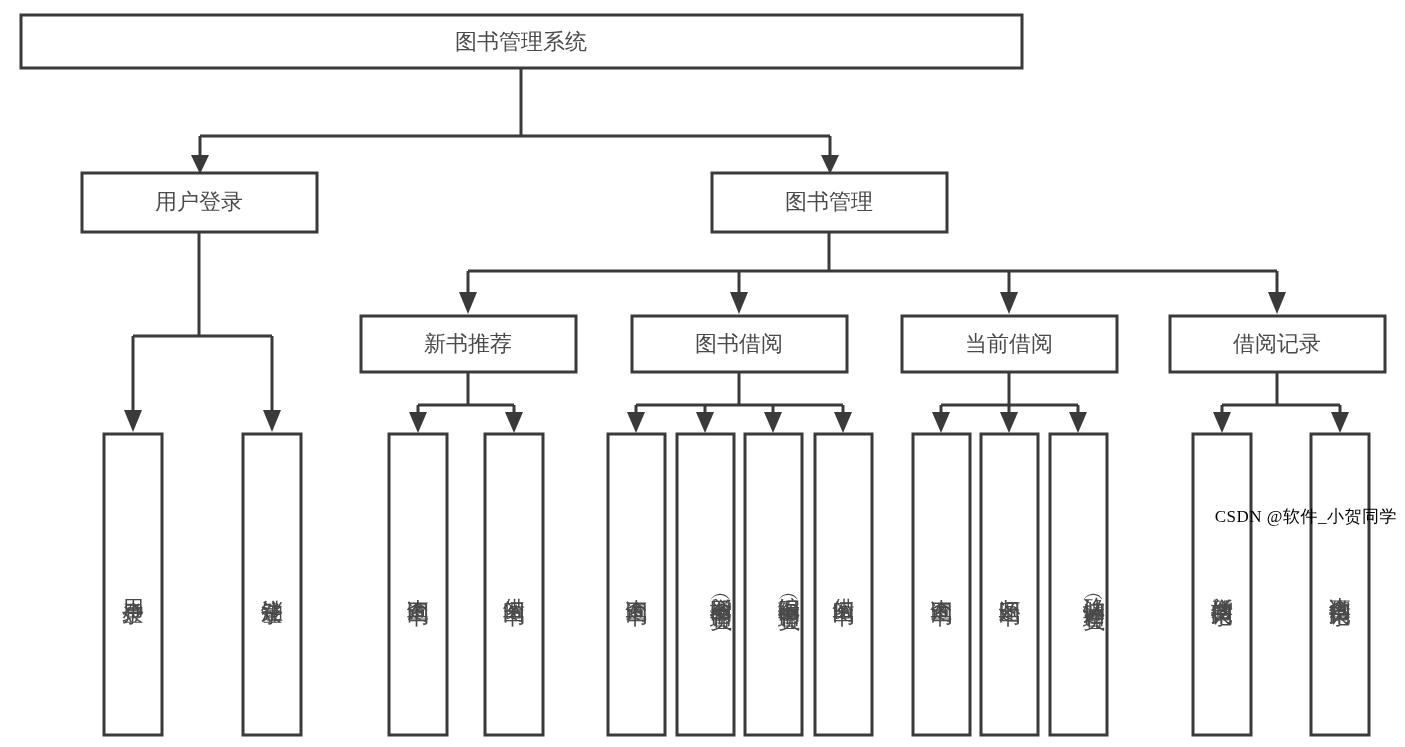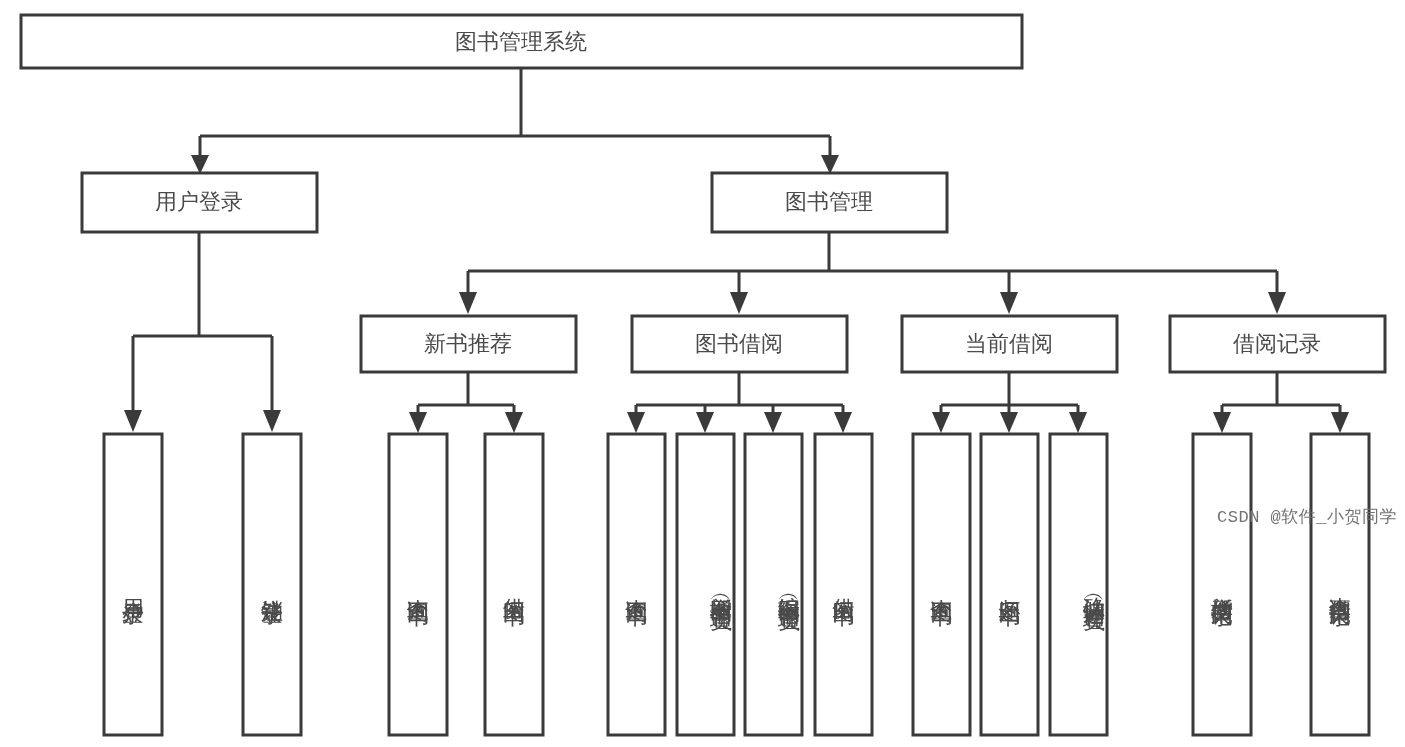--- a/index.html
+++ b/index.html
@@ -57,23 +57,23 @@
     letter-spacing: 2px;
     color: #4a4a4a;
     white-space: nowrap;
     text-align: center;
     pointer-events: none;
   }
   .watermark {
     position: absolute;
     right: 8px;
     bottom: 6px;
-    font-family: Liberation Mono, monospace;
+    font-family: Liberation Serif, serif;
     font-size: 17px;
-    color: #737373;
+    color: #000000;
     letter-spacing: 0.5px;
     white-space: nowrap;
     text-align: center;
   }
 </style>
 </head>
 <body>
 
 <div id="diagram-root">
 

